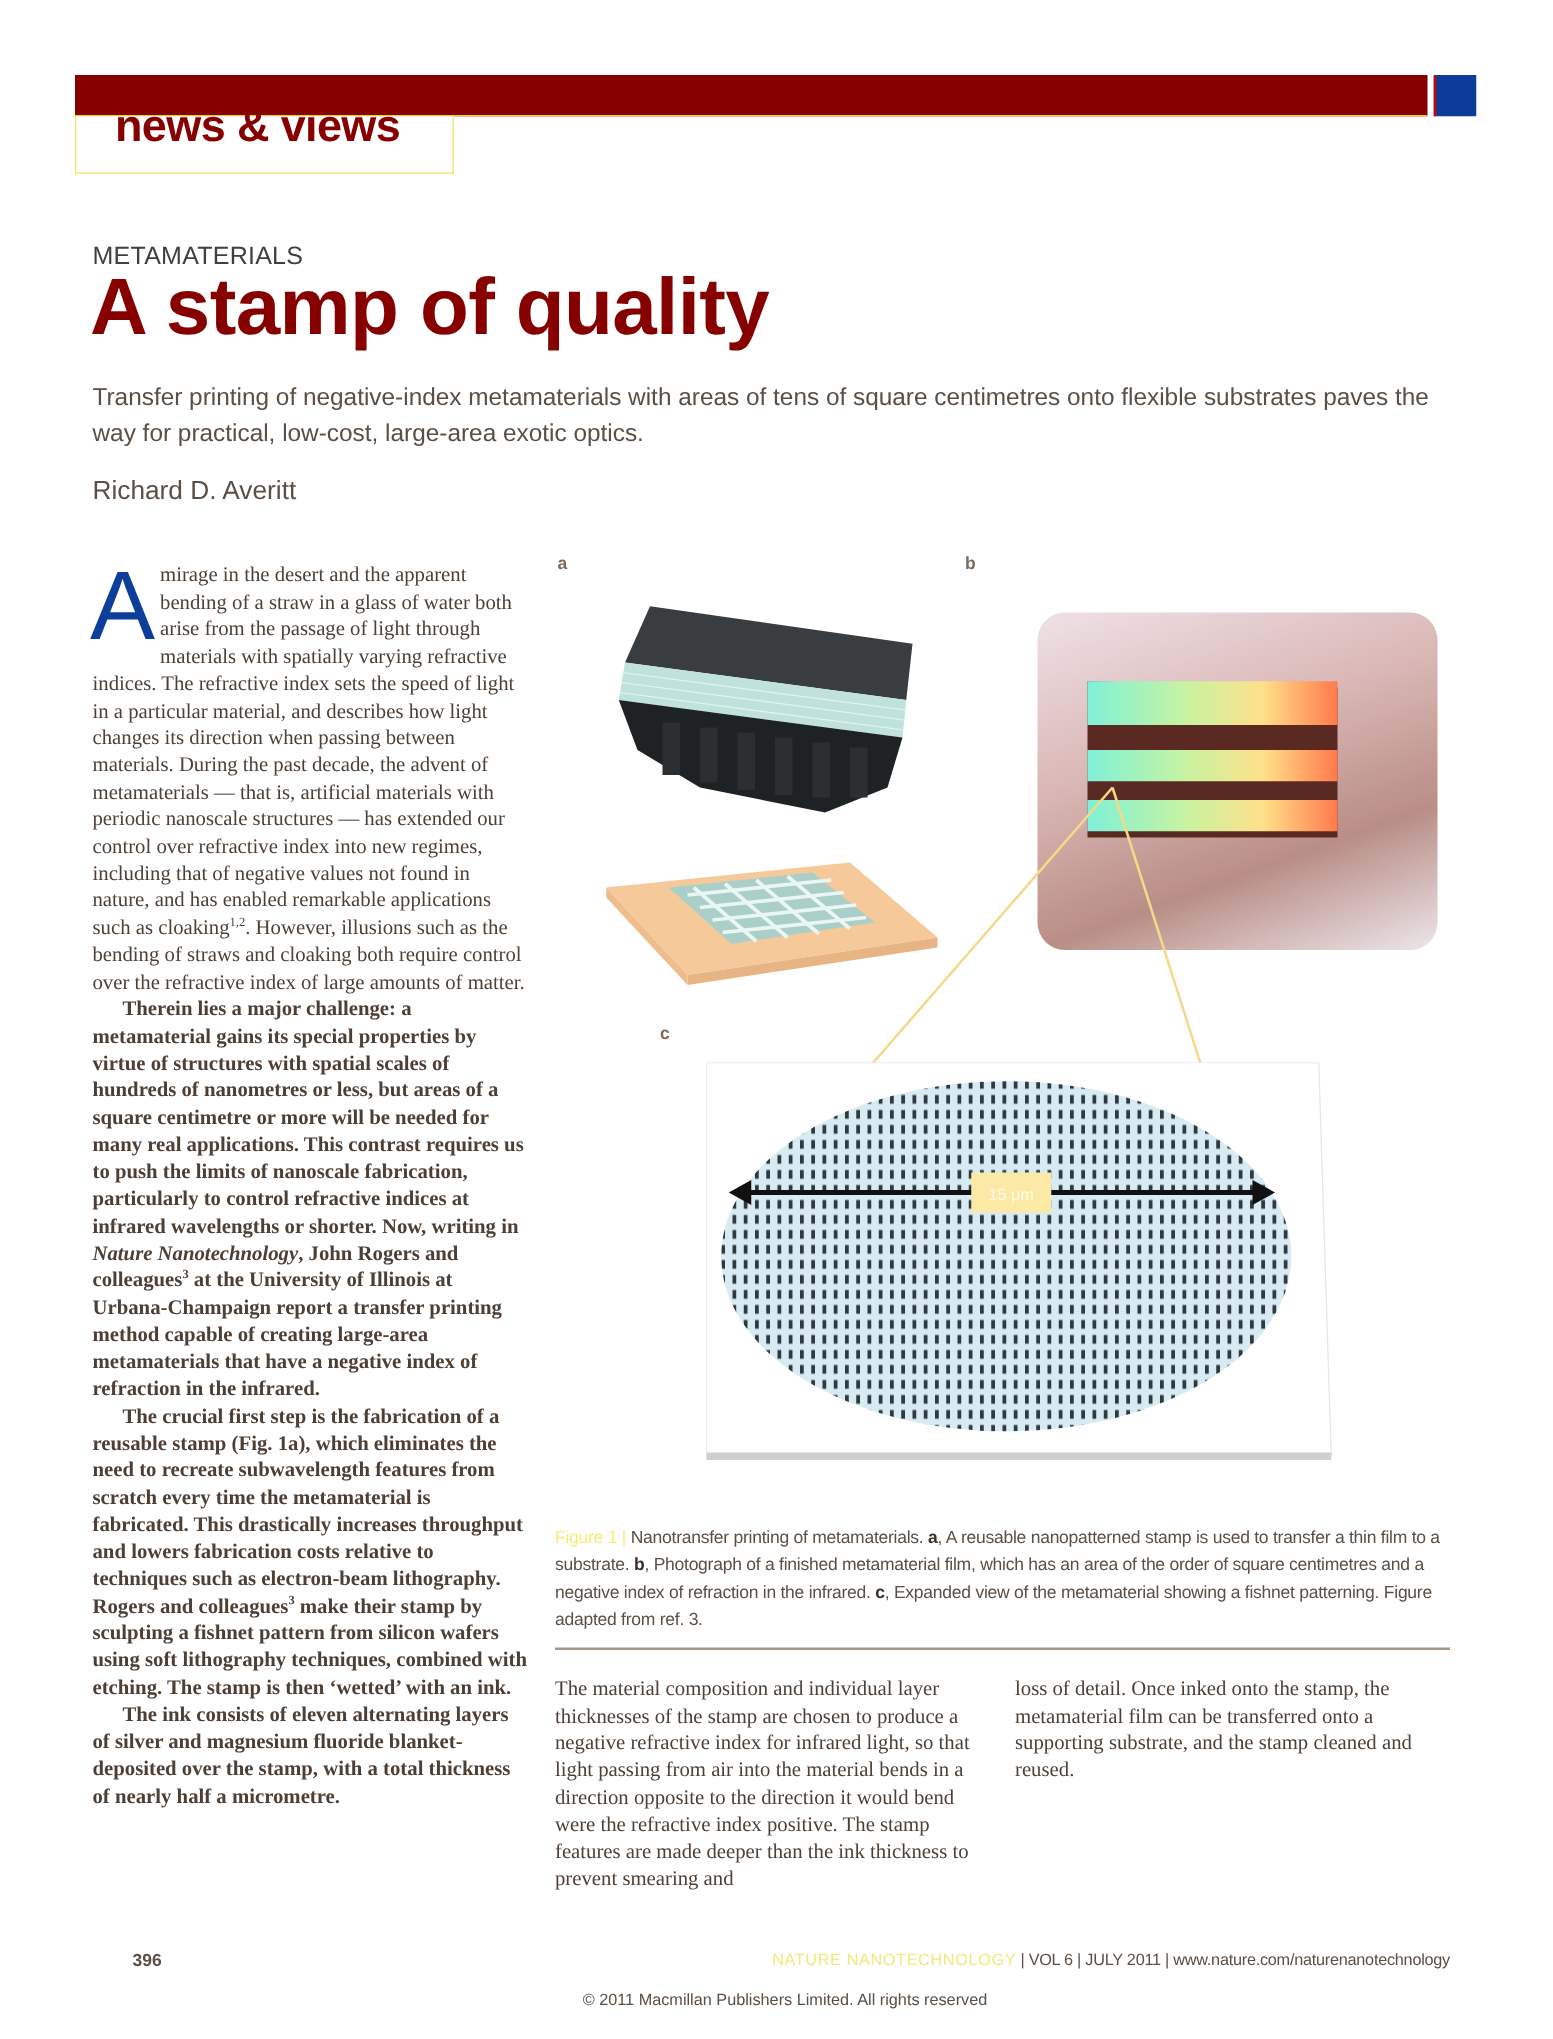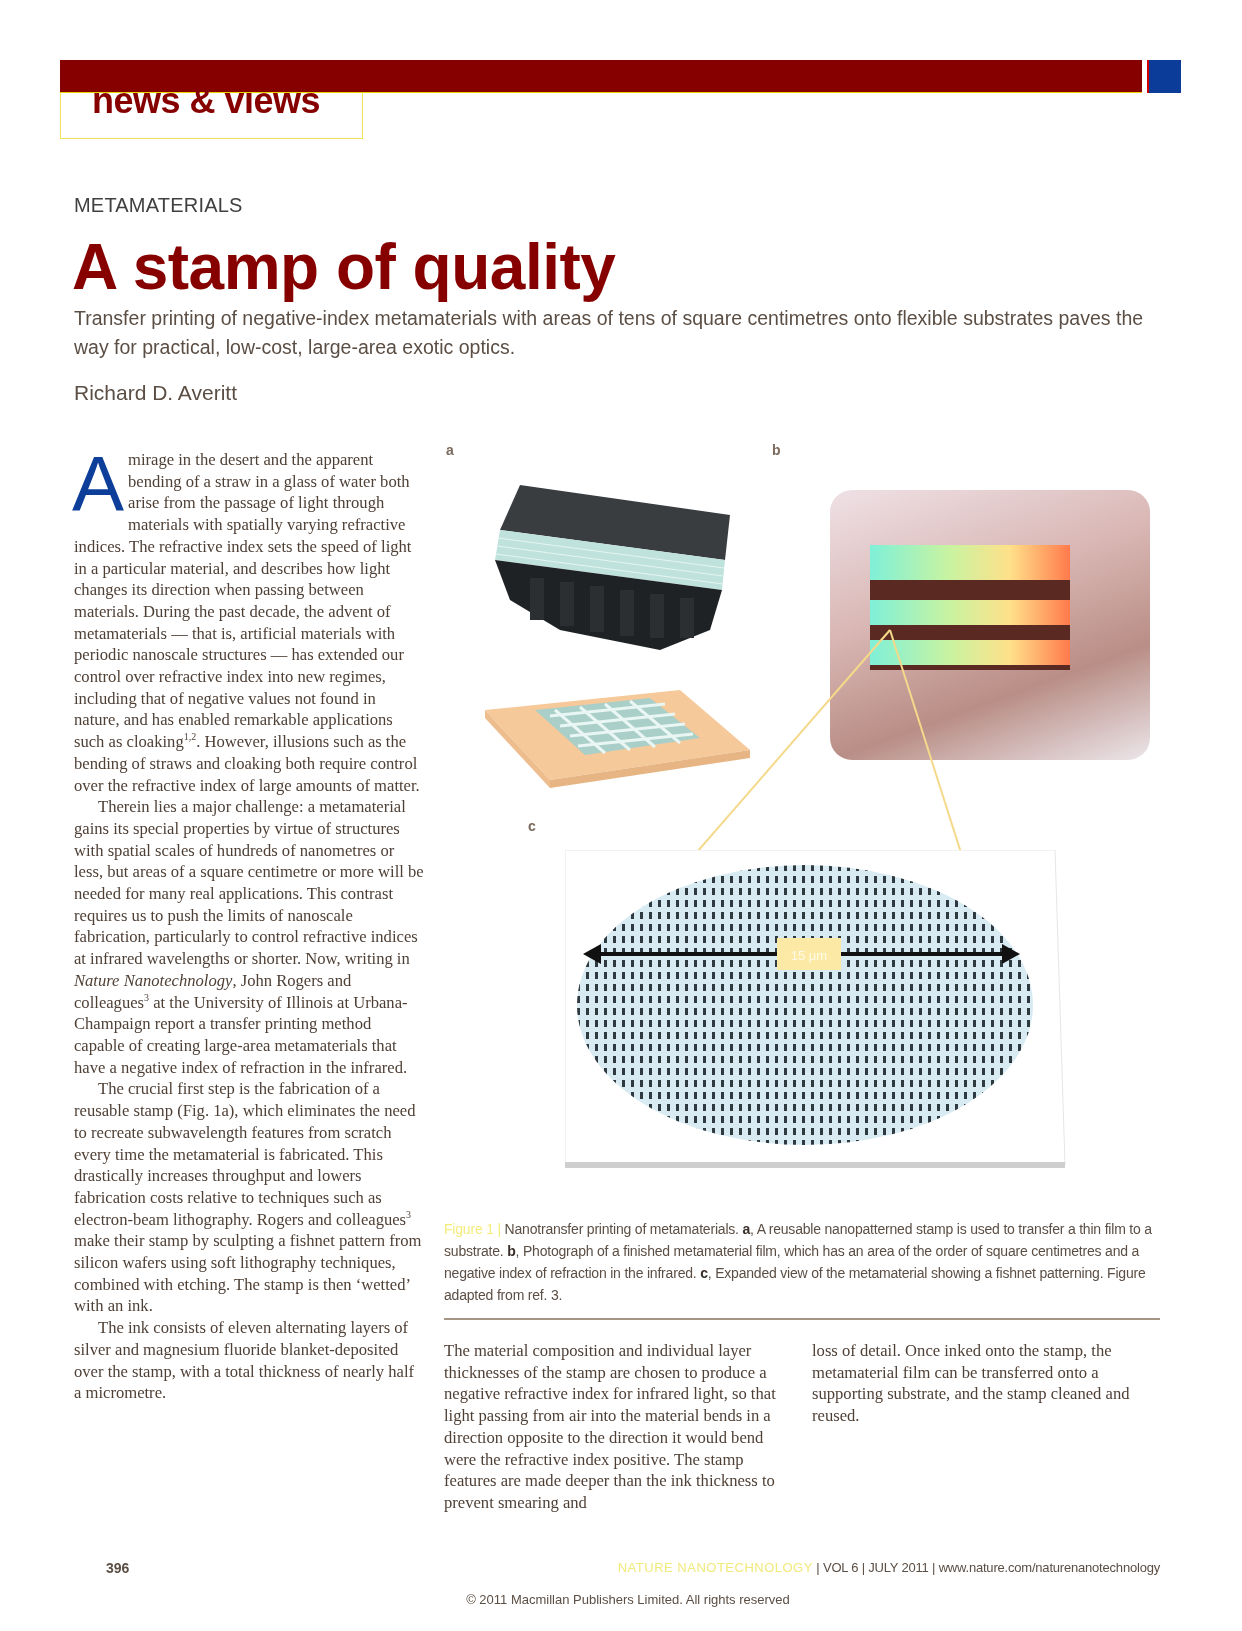--- a/index.html
+++ b/index.html
@@ -5,27 +5,27 @@
   * { box-sizing: border-box; margin: 0; padding: 0; }
   html, body { width: 1242px; height: 1631px; background: #ffffff; overflow: hidden; }
   body { position: relative; font-family: "Liberation Serif", "DejaVu Serif", serif; color: #4e3f35; }
 
   .top-bar { position: absolute; left: 60px; top: 60px; width: 1082px; height: 33px; background: #870000; border-bottom: 1px solid #e9d400; }
   .top-bar-accent { position: absolute; left: 1147px; top: 60px; width: 34px; height: 33px; background: #0b3c99; border-left: 2px solid #d40000; }
   .section-label-box { position: absolute; left: 60px; top: 93px; width: 303px; height: 46px; border: 1px solid #f1e35a; border-top: none; background: #fff; }
   .section-label { position: absolute; left: 92px; top: 80px; font-family: "Liberation Sans", "DejaVu Sans", sans-serif; font-weight: bold; font-size: 36px; color: #870000; letter-spacing: -0.5px; }
 
   .kicker { position: absolute; left: 74px; top: 194px; font-family: "Liberation Sans", "DejaVu Sans", sans-serif; font-size: 20px; color: #404040; letter-spacing: 0.2px; }
-  .headline { position: absolute; left: 72px; top: 232px; font-family: "Liberation Sans", "DejaVu Sans", sans-serif; font-size: 64px; color: #870000; letter-spacing: -0.5px; line-height: 1.1; }
+  .headline { position: absolute; left: 72px; top: 210px; font-family: "Liberation Sans", "DejaVu Sans", sans-serif; font-size: 64px; color: #870000; letter-spacing: -0.5px; line-height: 1.1; }
   .standfirst { position: absolute; left: 74px; top: 304px; width: 1100px; font-family: "Liberation Sans", "DejaVu Sans", sans-serif; font-size: 19.5px; line-height: 29px; color: #5b4e44; }
   .byline { position: absolute; left: 74px; top: 381px; font-family: "Liberation Sans", "DejaVu Sans", sans-serif; font-size: 21px; color: #5b4e44; }
 
   .col { position: absolute; font-size: 16.6px; line-height: 21.7px; color: #4e3f35; text-align: left; }
   .col p { margin: 0; }
-  .col p.indent { text-indent: 24px; }
+  .col p.indent { text-indent: 24px; font-weight: bold; }
   .col1 { left: 74px; top: 449px; width: 350px; }
   .col2 { left: 444px; top: 1340px; width: 340px; }
   .col3 { left: 812px; top: 1340px; width: 350px; }
   .dropcap { float: left; font-family: "Liberation Sans", "DejaVu Sans", sans-serif; font-size: 78px; line-height: 62px; color: #0d3f9a; margin: 4px 4px 0 -2px; }
   sup { font-size: 10px; line-height: 0; }
   em { font-style: italic; }
 
   .panel-label { position: absolute; font-family: "Liberation Sans", "DejaVu Sans", sans-serif; font-weight: bold; font-size: 14px; color: #7b6a5d; }
 
   .fig-a { position: absolute; left: 460px; top: 460px; width: 330px; height: 340px; }

